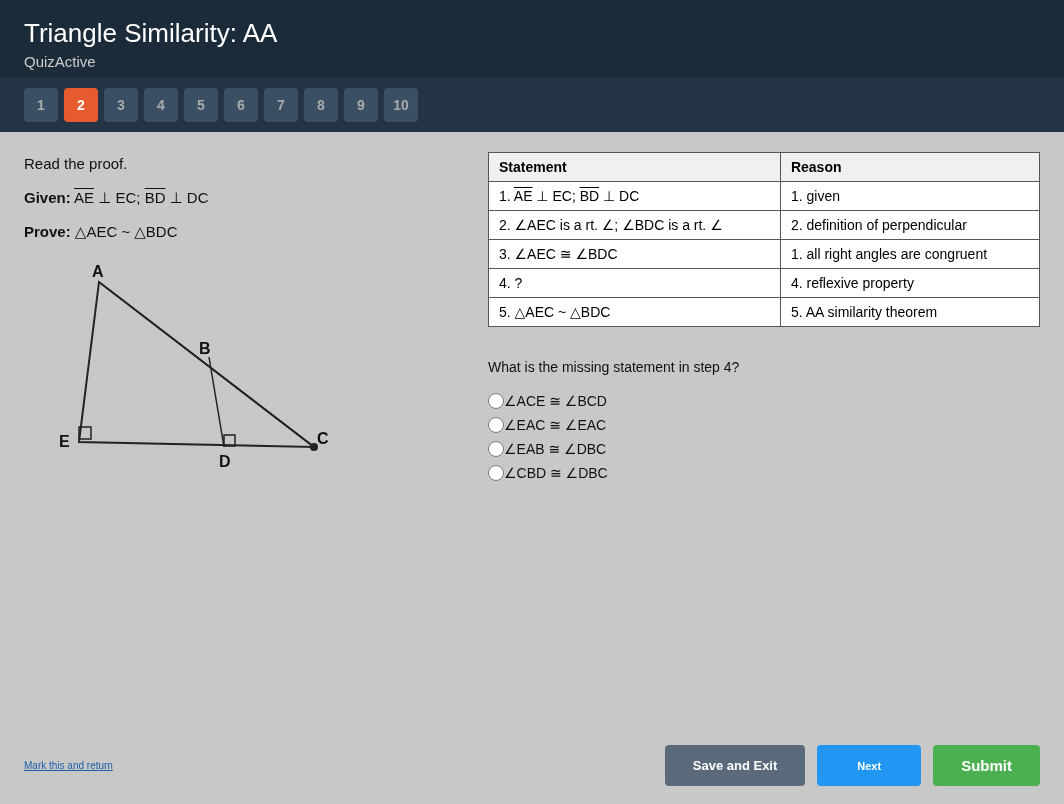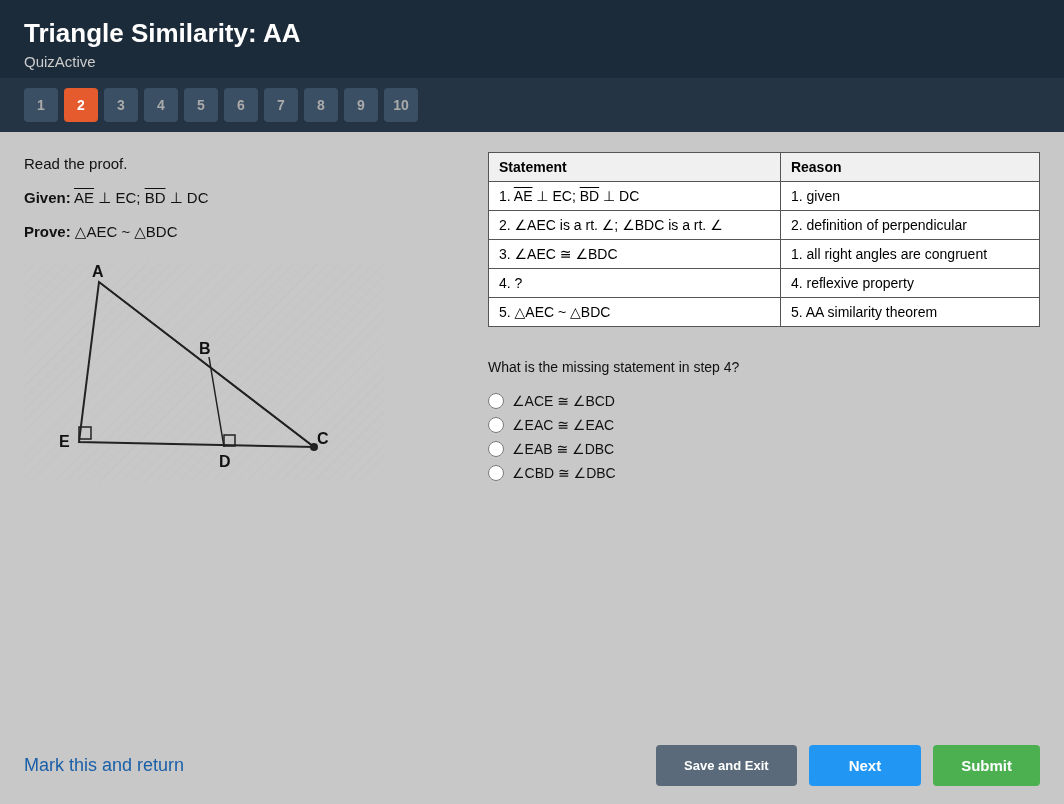--- a/index.html
+++ b/index.html
@@ -20,21 +20,21 @@
       flex-direction: column;
       padding: 0;
     }
     .header {
       background: #1c2b3a;
       padding: 18px 24px 8px 24px;
       color: white;
     }
     .title {
       font-size: 26px;
-      font-weight: bold;
+      font-weight: normal;
       color: white;
       margin-bottom: 4px;
     }
     .subtitle {
       font-size: 15px;
       color: #aaa;
       display: flex;
     }
     .subtitle span { color: #ccc; }
     .quiz-nav {
@@ -118,40 +118,40 @@
     }
     .answer-choices {
       display: flex;
       flex-direction: column;
       gap: 8px;
       margin-top: 6px;
     }
     .answer-choice {
       display: flex;
       align-items: center;
-      gap: 8px;
       font-size: 14px;
       color: #111;
       cursor: pointer;
     }
     .answer-choice input[type="radio"] {
       width: 16px;
       height: 16px;
       cursor: pointer;
     }
     .footer {
       background: #c8c8c8;
       padding: 12px 24px 18px 24px;
       display: flex;
       align-items: center;
       justify-content: space-between;
     }
     .mark-return {
       color: #1a5fa8;
-      font-size: 18px;
+      text-decoration: underline;
+      font-size: 10px;
       cursor: pointer;
       background: none;
       border: none;
       text-align: right;
     }
     .footer-buttons {
       display: flex;
       gap: 12px;
     }
     .btn-save {
@@ -162,21 +162,21 @@
       font-size: 13px;
       border-radius: 4px;
       cursor: pointer;
       font-weight: bold;
     }
     .btn-next {
       background: #2196f3;
       color: white;
       border: none;
       padding: 12px 40px;
-      font-size: 15px;
+      font-size: 11px;
       border-radius: 4px;
       cursor: pointer;
       font-weight: bold;
     }
     .btn-submit {
       background: #4caf50;
       color: white;
       border: none;
       padding: 12px 28px;
       font-size: 15px;

